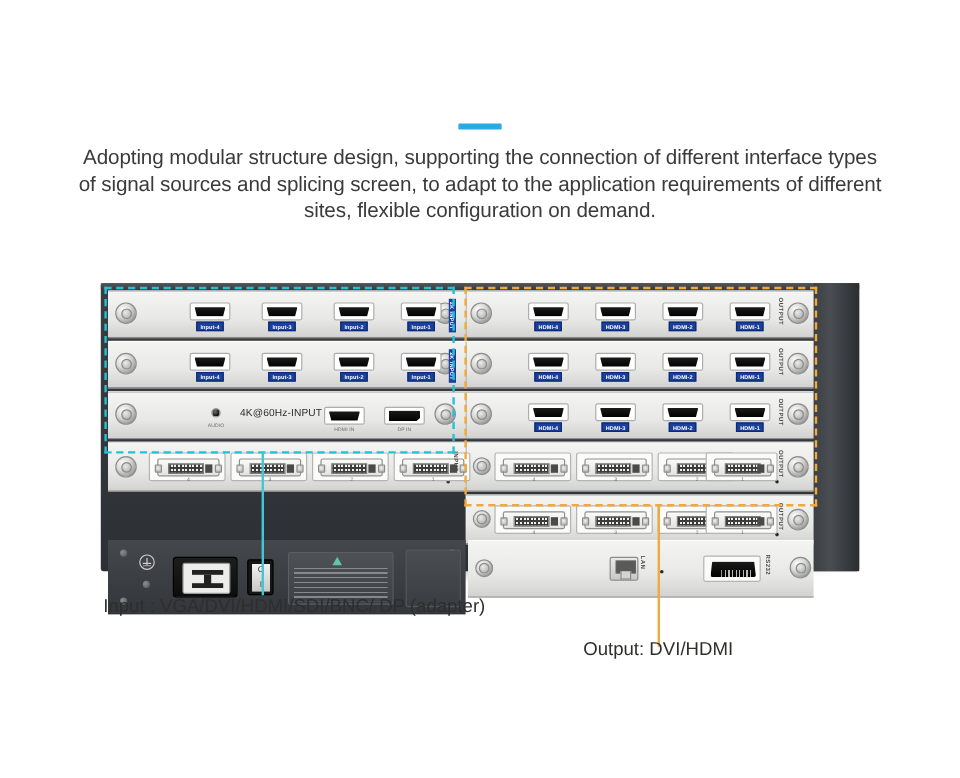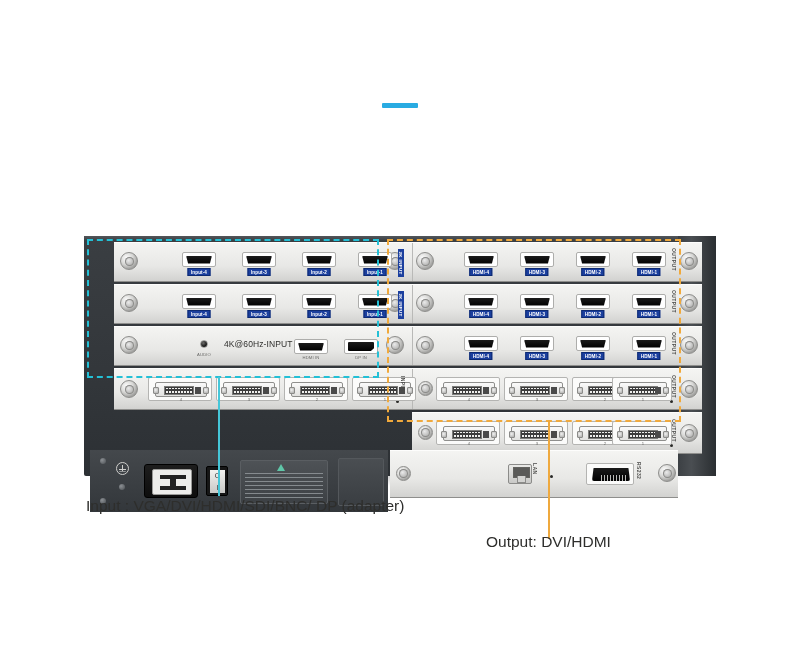--- a/index.html
+++ b/index.html
@@ -38,21 +38,21 @@
   .chassis-side {
     position:absolute; right:0; top:0; width:38px; height:100%;
     background:linear-gradient(90deg,#3c4044 0%,#4a4e52 35%,#2a2e31 100%);
   }
   .chassis-top {
     position:absolute; left:0; top:0; width:100%; height:5px;
     background:linear-gradient(180deg,#52565a,#3a3e42);
   }
 
   
-  .cards { position:absolute; left:6px; top:6px; width:588px; height:228px;margin-left:24px; }
+  .cards { position:absolute; left:6px; top:6px; width:588px; height:228px; }
   .card {
     position:absolute; left:0; width:100%;
     background:linear-gradient(180deg,#f4f4f2 0%,#e8e8e6 60%,#d2d2d0 100%);
     border-top:1px solid #fdfdfc;
     border-bottom:1px solid #8e8e8c;
   }
   .card.row0 { top:0;    height:40px; }
   .card.row1 { top:42px; height:40px; }
   .card.row2 { top:84px; height:40px; }
   .card.row3 { top:126px;height:42px; }
@@ -279,20 +279,21 @@
   .caption {
     position:absolute; font-size:15.5px; color:#2e2e2c; white-space:nowrap;
   }
 </style>
 </head>
 <body>
 
 <div class="page">
 
   <div class="accent-bar"></div>
+  <div class="subtitle">Adopting modular structure design, supporting the connection of different interface types of signal sources and splicing screen, to adapt to the application requirements of different sites, flexible configuration on demand.</div>
 
   <div class="device">
 
     <div class="chassis"></div>
     <div class="chassis-top"></div>
     <div class="chassis-side"></div>
 
     <div class="base-shadow"></div>
     <div class="foot" style="left:56px;"></div>
     <div class="foot" style="left:540px;"></div>

